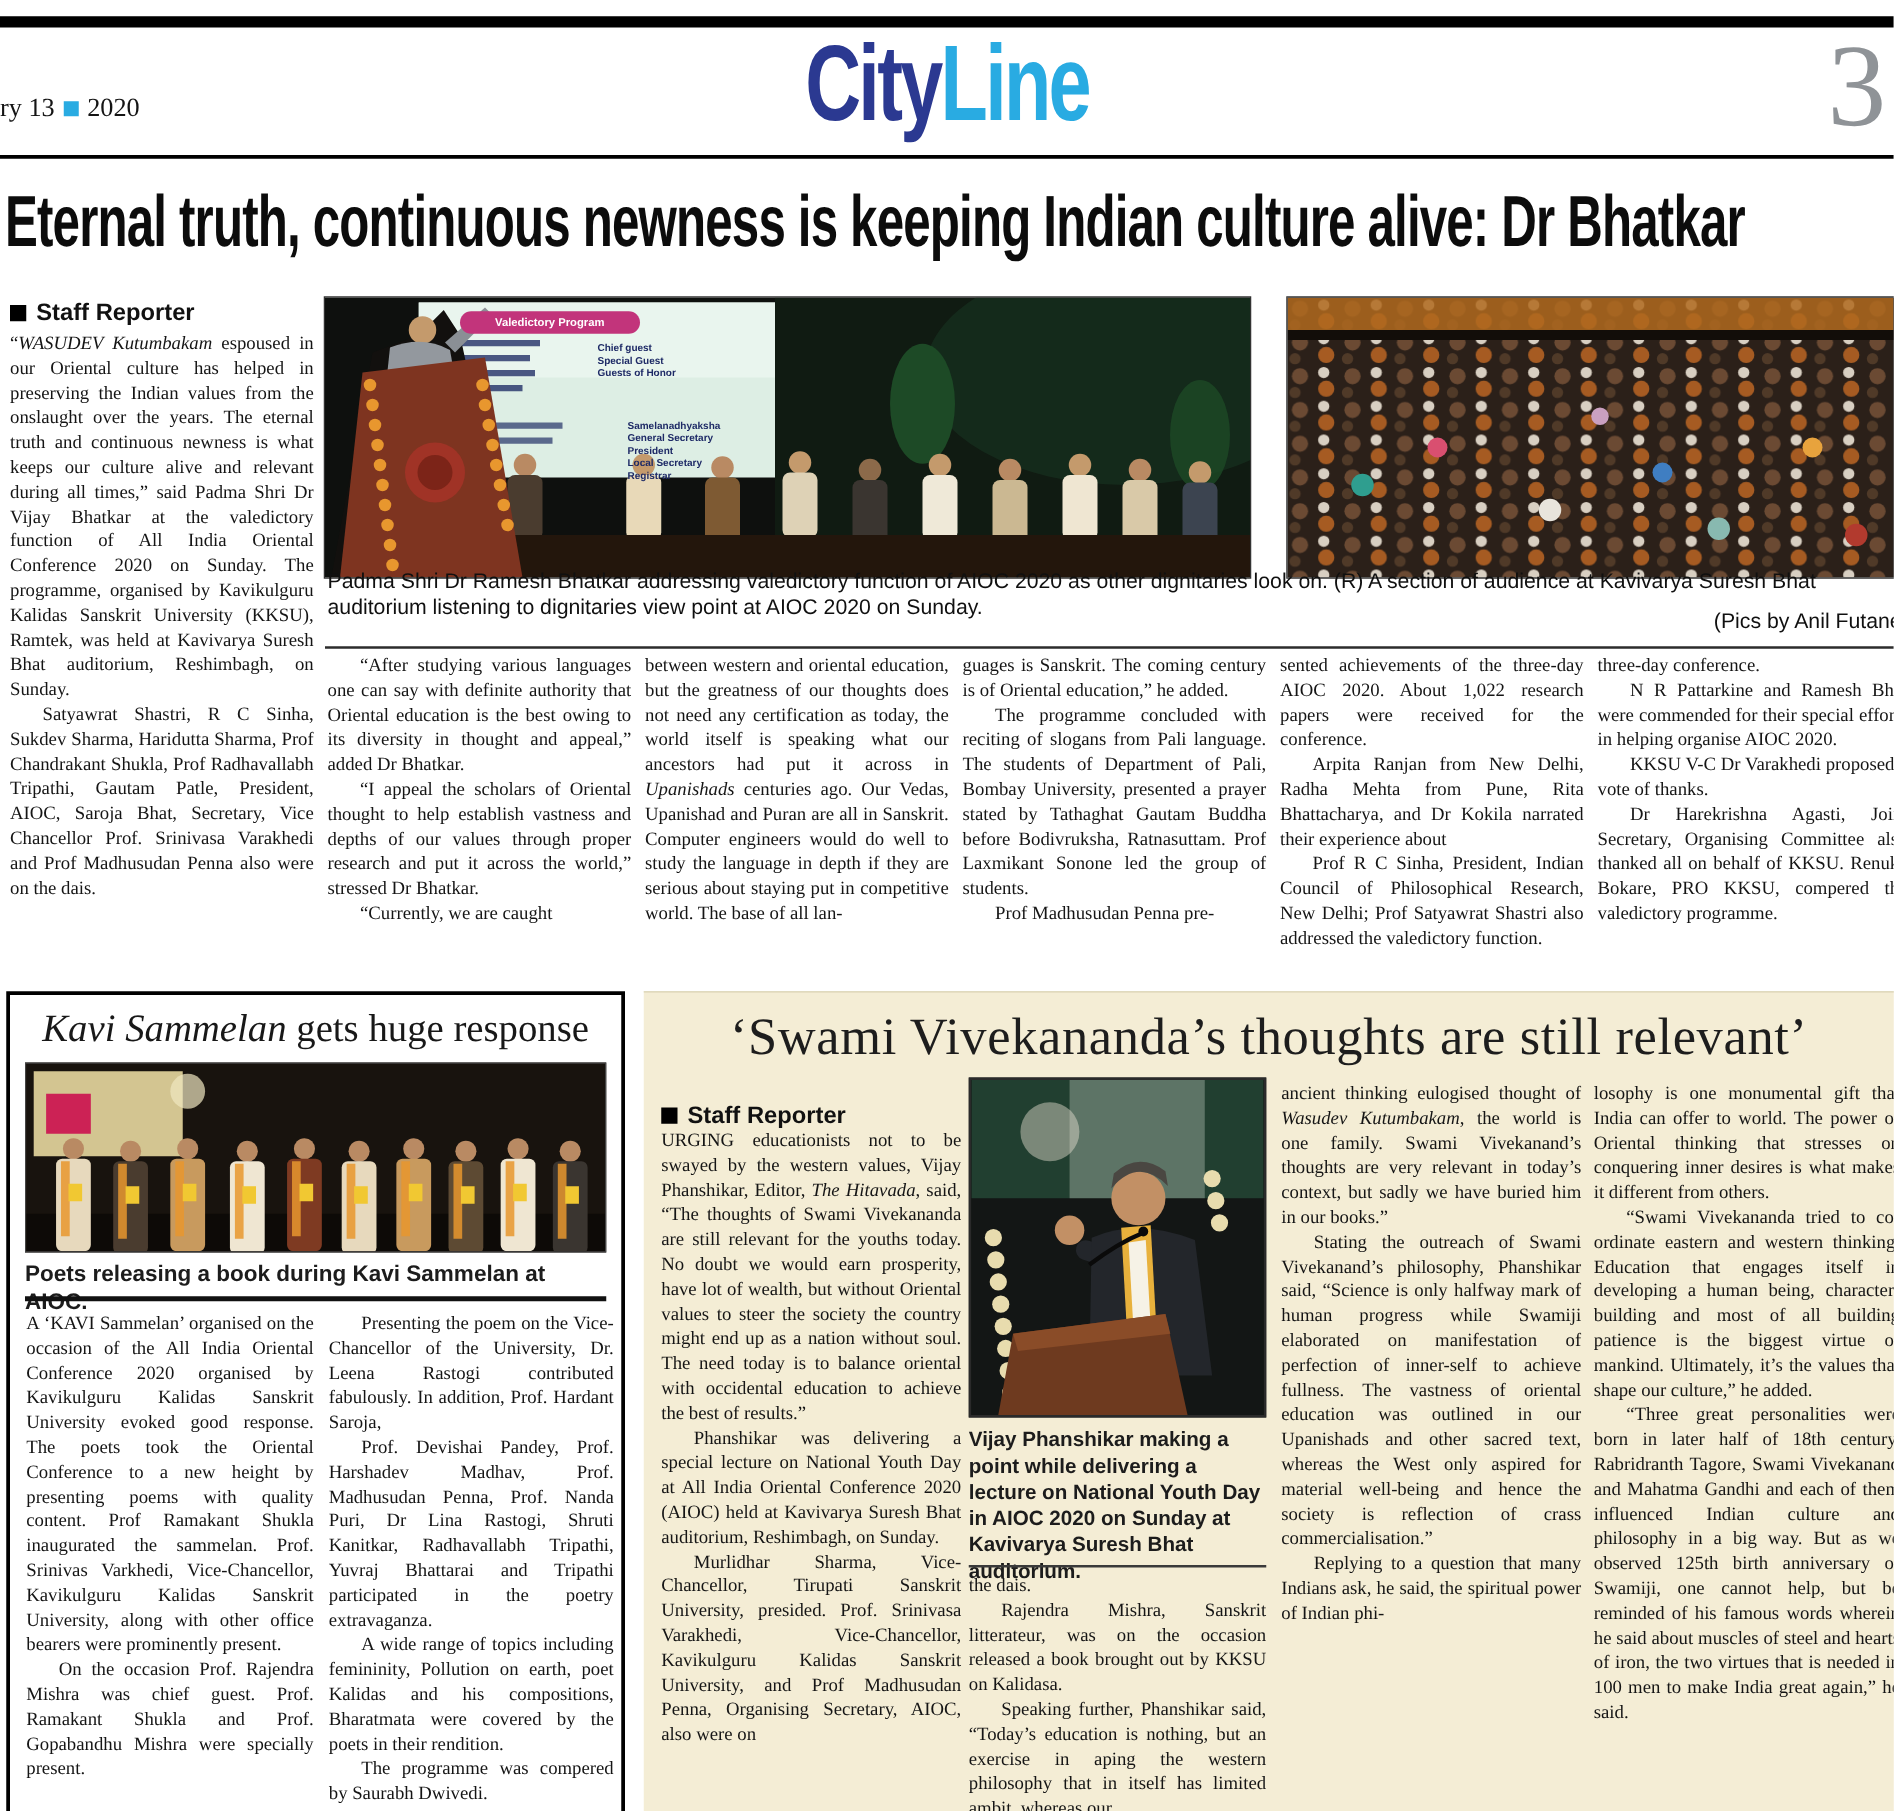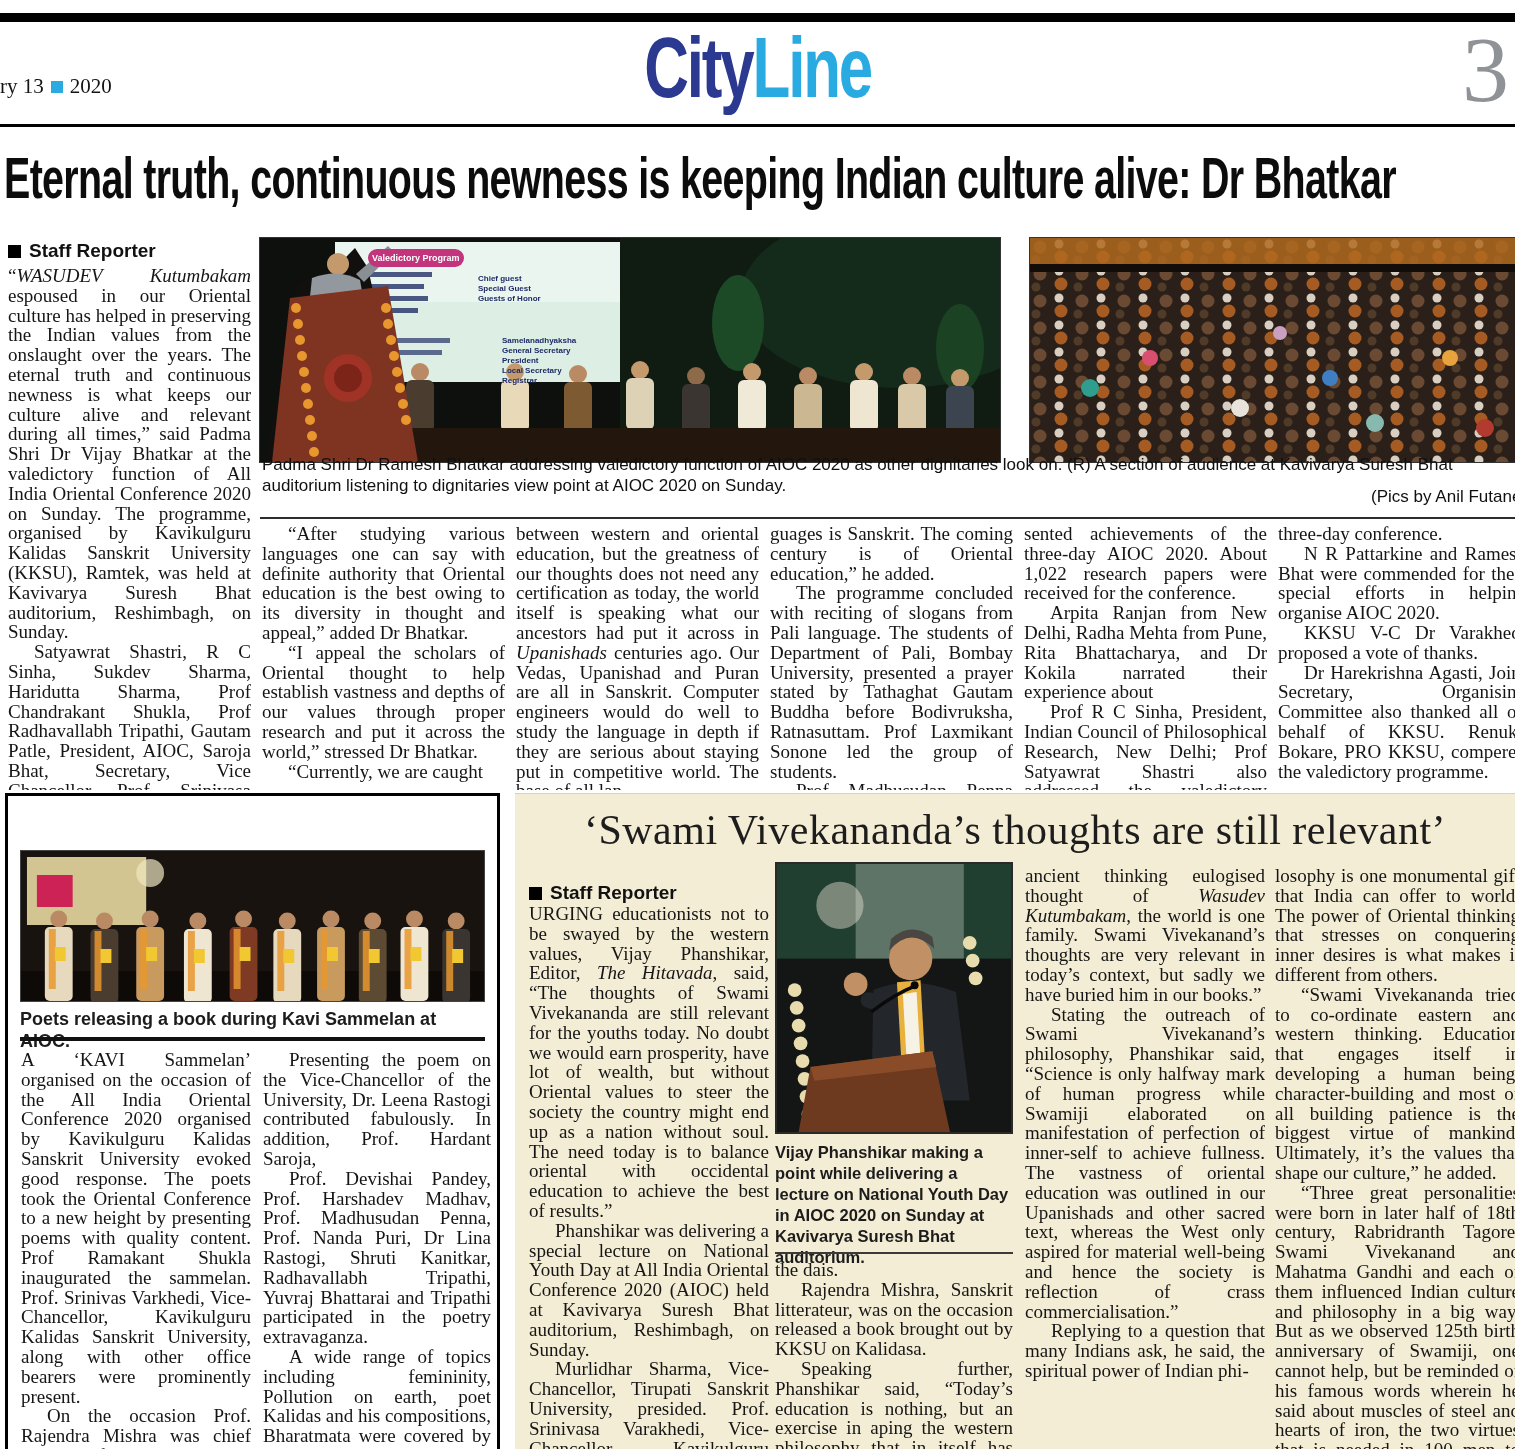--- a/index.html
+++ b/index.html
@@ -29,31 +29,31 @@
   .main-byline { position:absolute; left:8px; top:240px; }
 
   
   .photo { position:absolute; background:#101010; outline:1px solid #333; overflow:hidden; }
   .photo svg { display:block; width:100%; height:100%; }
   .photo-left  { left:260px;  top:238px; width:740px; height:224px; }
   .photo-right { left:1030px; top:238px; width:485px; height:224px; }
   .screen-text { position:absolute; font:700 8px/10px "Liberation Sans", sans-serif;
                  color:#1e2a66; white-space:pre-line; }
   .screen-label { position:absolute; left:108px; top:11px; background:#c2347b; color:#fff;
-                 font:700 9px/18px "Liberation Sans", sans-serif; padding:0 4px; border-radius:9px; }
+                 font:700 9px/18px "Liberation Sans", sans-serif; padding:0 28px; border-radius:9px; }
   .st-guests { left:218px; top:36px; }
   .st-roles  { left:218px; top:98px;margin-left:24px; }
 
   .caption-main { position:absolute; left:262px; top:454px; width:1248px;
                   font:400 17px/21px "Liberation Sans", sans-serif; color:#101010; }
   .credit { position:absolute; right:-12px; top:486px; font:400 17px/21px "Liberation Sans", sans-serif; color:#101010; white-space:nowrap; }
   .caption-rule { position:absolute; left:260px; top:517px; width:1255px; height:2px; background:#2c2c2c; }
 
   
-  .coltext { font-size:19px; line-height:19.8px; text-align:justify; color:#151515; overflow:hidden; }
+  .coltext { font-size:15px; line-height:19.8px; text-align:justify; color:#151515; overflow:hidden; }
   .coltext p { text-indent:26px; }
   .coltext p.noindent { text-indent:0; }
   .coltext em { font-style:italic; }
   .mcol { position:absolute; width:243px; height:266px; top:524px; }
   .mcol1 { left:8px;   top:266px; height:524px; }
   .mcol2 { left:262px; }
   .mcol3 { left:516px; }
   .mcol4 { left:770px; }
   .mcol5 { left:1024px; }
   .mcol6 { left:1278px; width:248px; }
@@ -269,20 +269,23 @@
     <p>Prof R C Sinha, President, Indian Council of Philosophical Research, New Delhi; Prof Satyawrat Shastri also addressed the valedictory function.</p>
   </div>
 <div class="mcol mcol6 coltext">
     <p class="noindent">three-day conference.</p>
     <p>N R Pattarkine and Ramesh Bhat were commended for their special efforts in helping organise AIOC 2020.</p>
     <p>KKSU V-C Dr Varakhedi proposed a vote of thanks.</p>
     <p>Dr Harekrishna Agasti, Joint Secretary, Organising Committee also thanked all on behalf of KKSU. Renuka Bokare, PRO KKSU, compered the valedictory programme.</p>
   </div>
 
 <section class="kavi-box">
+  <h2>
+    <span class="it">Kavi Sammelan</span><span> gets huge response</span>
+  </h2>
   <div class="kavi-photo">
     <svg viewBox="0 0 466 150" preserveAspectRatio="none">
       <defs>
         <g id="poet">
           <circle cy="-40" r="8.5" fill="#b98a63"></circle>
           <rect x="-14" y="-32" width="28" height="74" rx="5"></rect>
           <rect x="-10" y="-30" width="7" height="60" fill="#e8972e" opacity=".85"></rect>
           <rect x="-4" y="-12" width="11" height="14" fill="#f1c832"></rect>
         </g>
       </defs>

